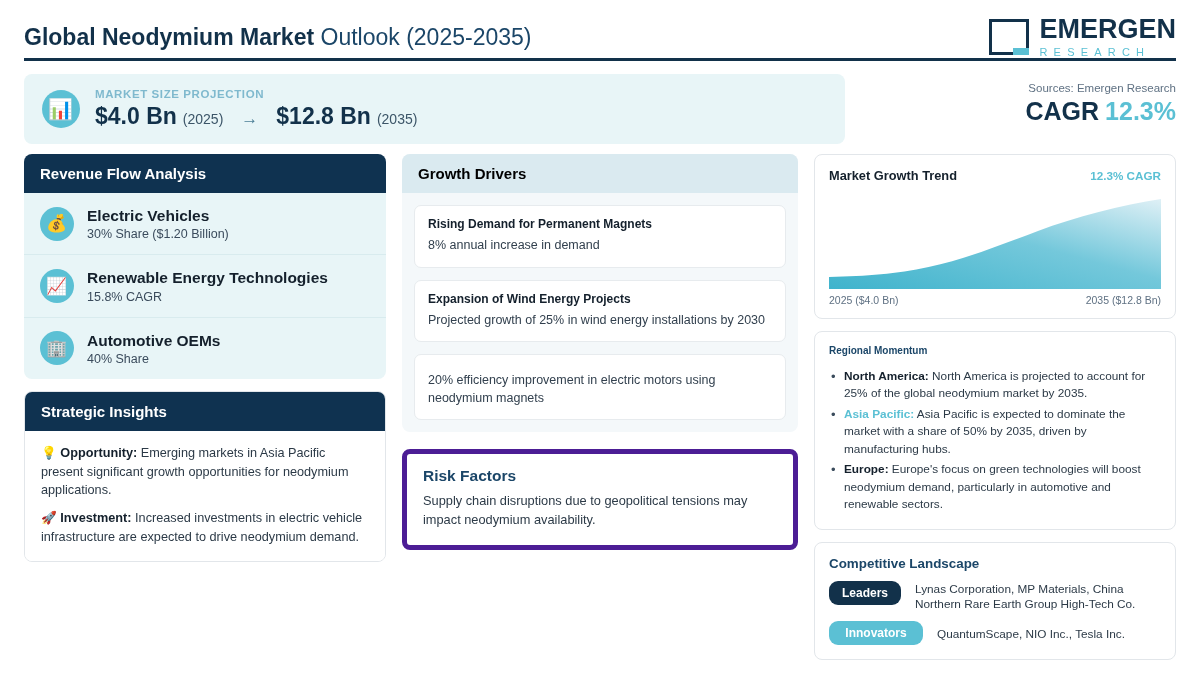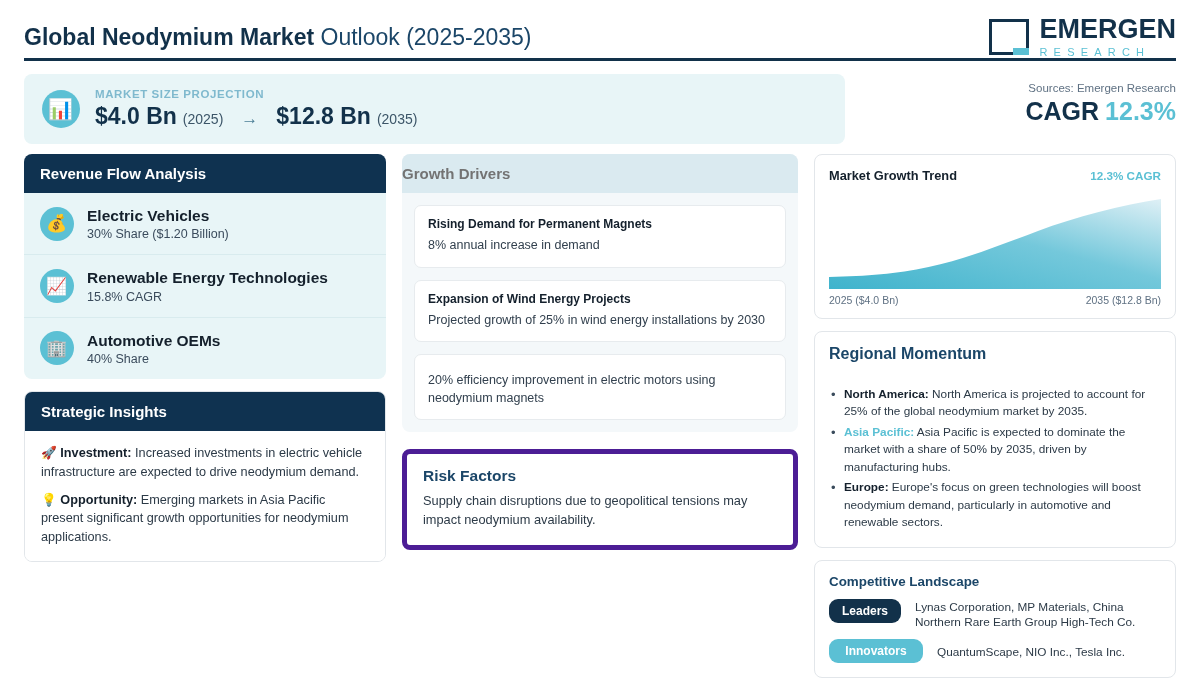--- a/index.html
+++ b/index.html
@@ -107,23 +107,23 @@
   .insights-body { background: #ffffff; padding: 13px 16px 15px 16px; }
   .insight-line {
     font-size: 12.7px; color: #2c3a47; line-height: 1.45; margin-bottom: 10px;
   }
   .insight-line:last-child { margin-bottom: 0; }
   .insight-line b { color: #14202c; }
 
   
   .drivers-panel { background: #f4f8fa; border-radius: 8px; padding-bottom: 12px; }
   .panel-light-head {
-    background: #daeaf0; color: #737373;
+    background: #daeaf0; color: #000000;
     font-size: 15px; font-weight: bold;
-    padding: 11px 0; border-radius: 8px 8px 0 0;
+    padding: 11px 16px; border-radius: 8px 8px 0 0;
   }
   .driver-card {
     background: #ffffff; border: 1px solid #e7ebee; border-radius: 7px;
     margin: 12px 12px 0 12px; padding: 11px 13px 12px 13px;
   }
   .driver-title { font-size: 12px; font-weight: bold; color: #14202c; line-height: 1.2; }
   .driver-desc { font-size: 12.5px; color: #32404e; margin-top: 5px; line-height: 1.45; }
 
   .risk-panel {
     margin-top: 17px; background: #ffffff;
@@ -142,21 +142,21 @@
   .chart-head { display: flex; align-items: baseline; justify-content: space-between; }
   .chart-title { font-size: 12.8px; font-weight: bold; color: #14202c; }
   .chart-cagr { font-size: 11.7px; font-weight: bold; color: #5bc0d4; }
   .chart-area { margin-top: 10px; height: 96px; position: relative; }
   .chart-area svg { display: block; width: 100%; height: 100%; }
   .chart-axis {
     display: flex; justify-content: space-between; margin-top: 5px;
     font-size: 10.5px; color: #5f7183;
   }
 
-  .region-title { font-size: 16px; font-weight: bold; color: #1b4668; margin-bottom: 23px; }
+  .region-title { font-size: 10px; font-weight: bold; color: #1b4668; margin-bottom: 12px; }
   .region-list { list-style: none; }
   .region-list li {
     position: relative; padding-left: 15px; margin-bottom: 3px;
     font-size: 11.8px; color: #2c3a47; line-height: 1.48;
   }
   .region-list li::before {
     content: "•"; position: absolute; left: 2px; top: -1px; color: #3a4b5c; font-size: 13px;
   }
   .region-name { font-weight: bold; color: #14202c; }
   .region-name.accent { color: #5bc0d4; }
@@ -243,26 +243,26 @@
           </div>
         </div>
 
       </div>
     </div>
 
     <div class="insights-panel">
       <div class="panel-dark-head">Strategic Insights</div>
       <div class="insights-body">
         <div class="insight-line">
+          <span>💡</span>
+          <b>Opportunity:</b><span> Emerging markets in Asia Pacific present significant growth opportunities for neodymium applications.</span>
+        </div>
+        <div class="insight-line">
           <span>🚀</span>
           <b>Investment:</b><span> Increased investments in electric vehicle infrastructure are expected to drive neodymium demand.</span>
-        </div>
-        <div class="insight-line">
-          <span>💡</span>
-          <b>Opportunity:</b><span> Emerging markets in Asia Pacific present significant growth opportunities for neodymium applications.</span>
         </div>
       </div>
     </div>
 
   </div>
 
   <div class="col-mid">
 
     <div class="drivers-panel">
       <div class="panel-light-head">Growth Drivers</div>

